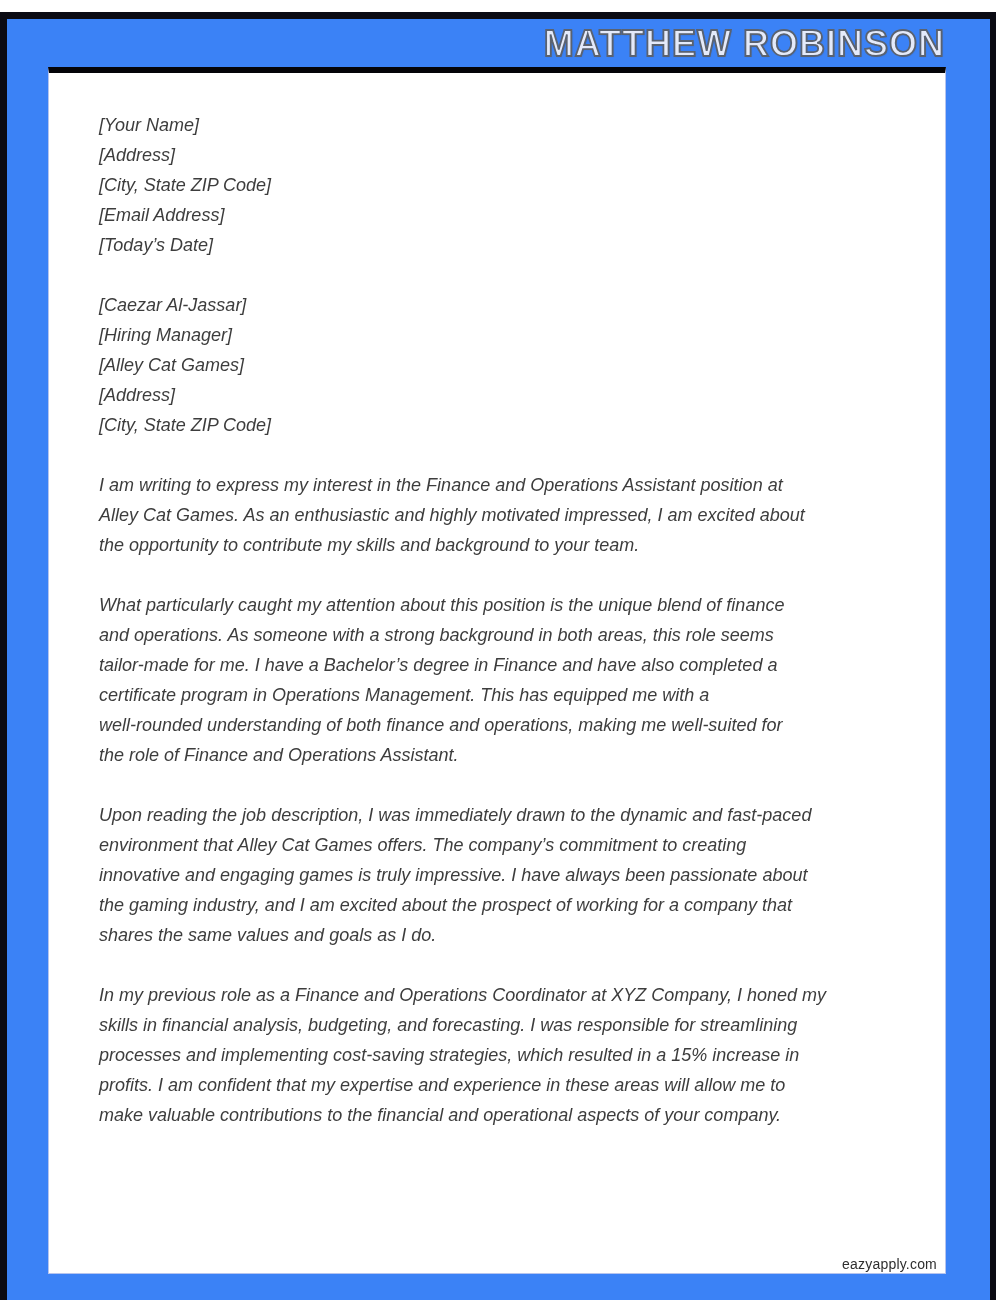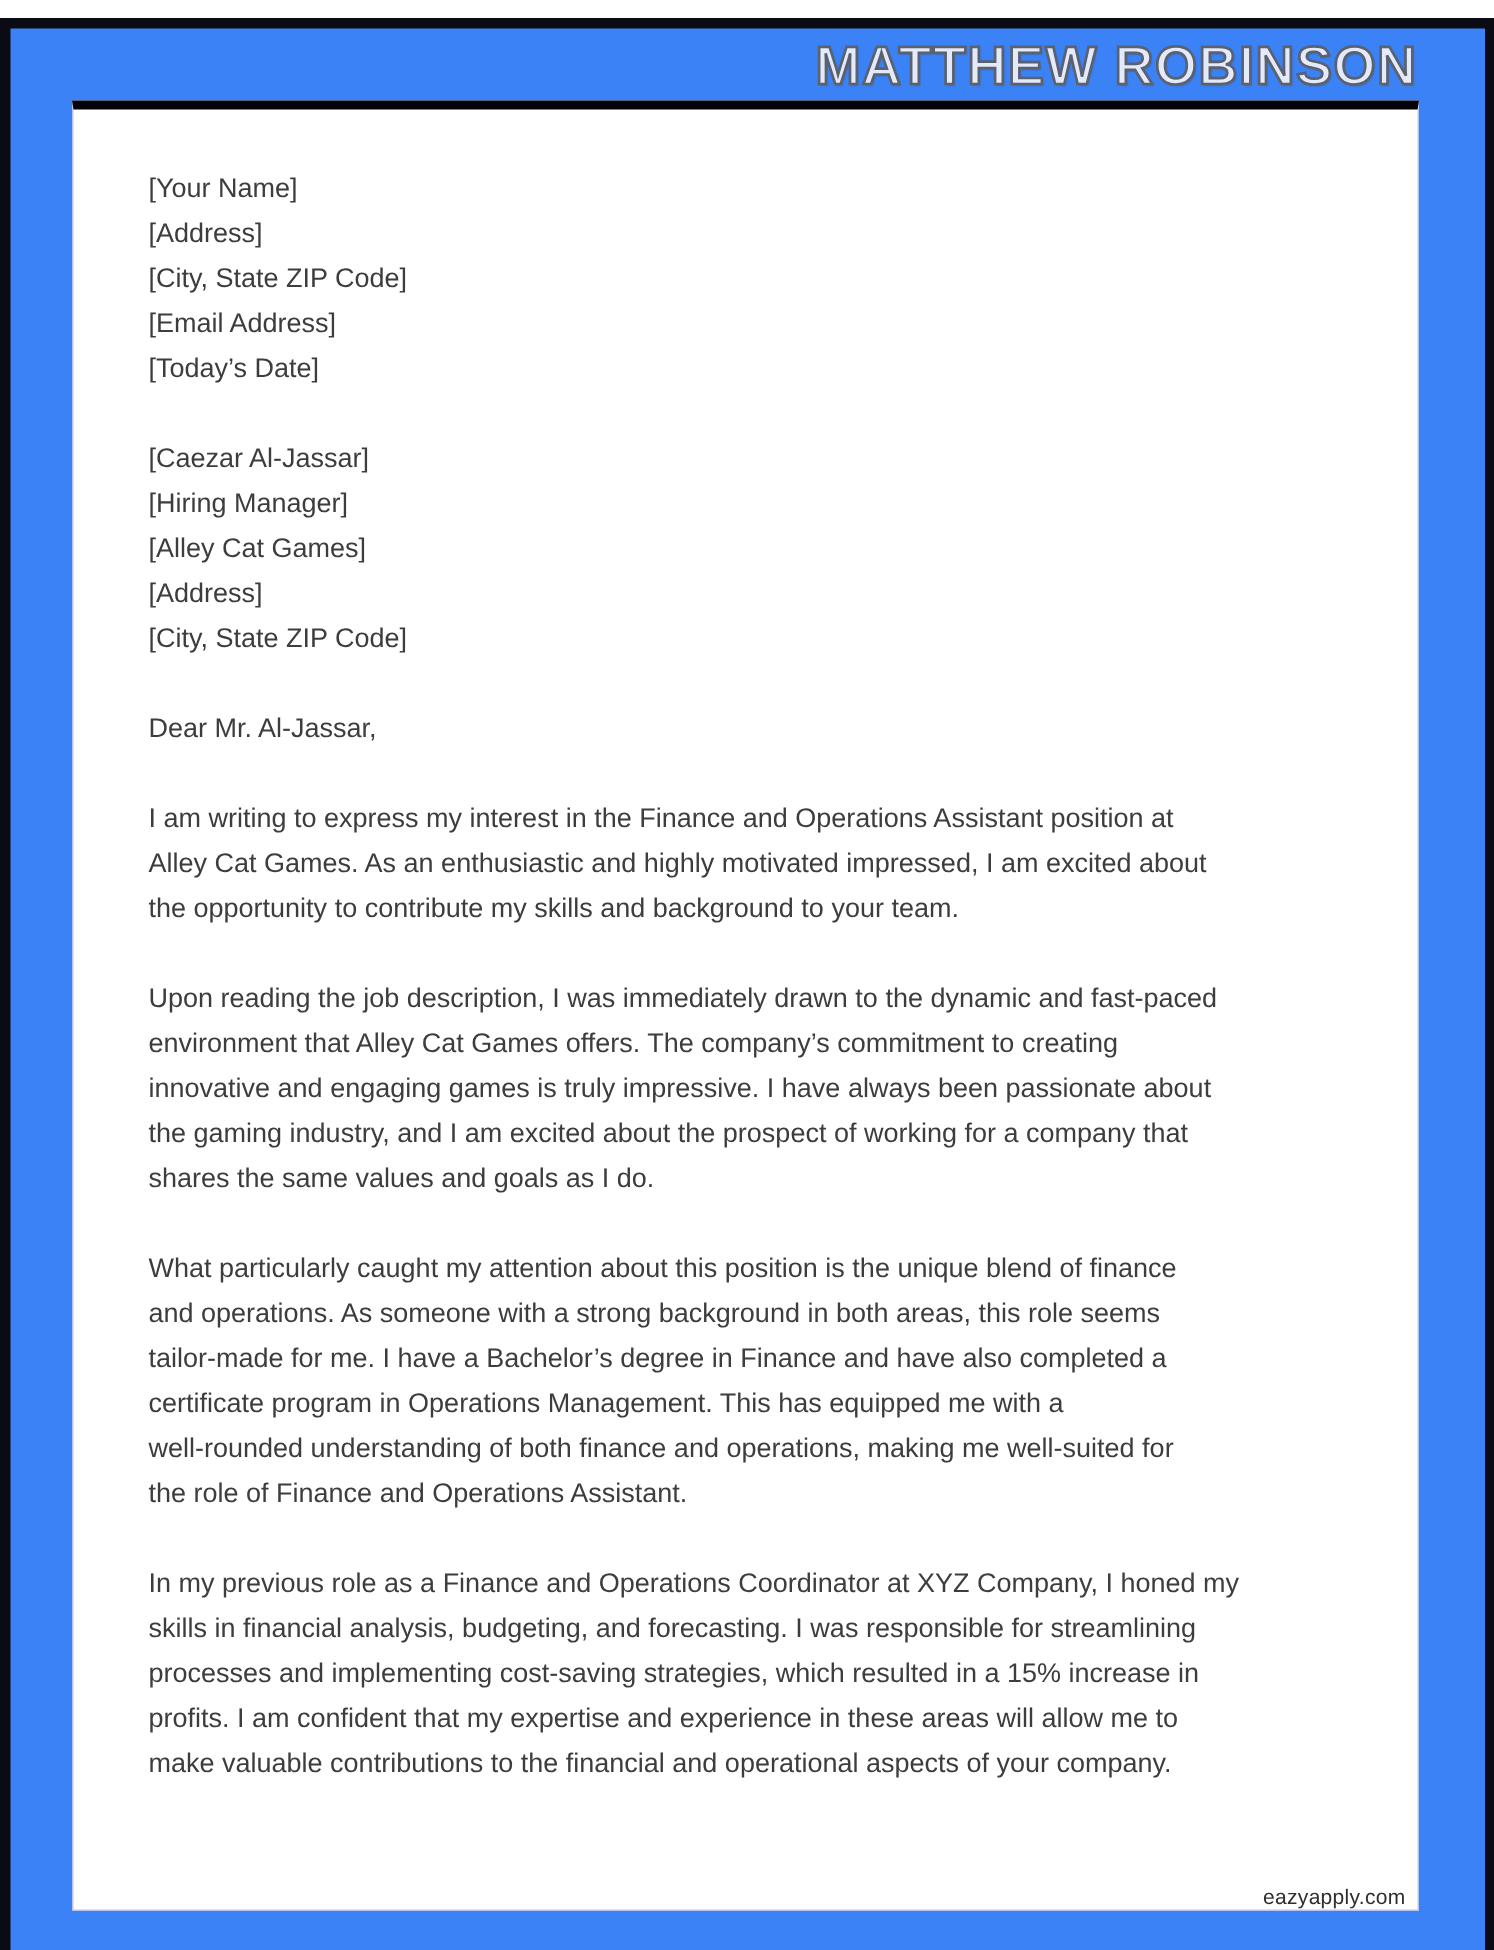--- a/index.html
+++ b/index.html
@@ -43,20 +43,21 @@
     left: 48px; top: 55px;
     width: 898px; height: 1207px;
     box-sizing: border-box;
     background: #ffffff;
     border-top: 6px solid #040408;
     border-left: 1px solid #b6c4ee;
     border-right: 1px solid #b6c4ee;
     border-bottom: 1px solid #b6c4ee;
     z-index: 2;
     overflow: visible;
+    font-style: italic;
   }
   .doc-content {
     padding: 37px 40px 0 50px;
   }
   .doc-content p {
     margin: 0 0 30px 0;
     font-size: 18px;
     line-height: 30px;
     color: #3d3d3d;
     white-space: pre;
@@ -83,35 +84,34 @@
       <p>[Your Name]
 [Address]
 [City, State ZIP Code]
 [Email Address]
 [Today’s Date]</p>
       <p>[Caezar Al-Jassar]
 [Hiring Manager]
 [Alley Cat Games]
 [Address]
 [City, State ZIP Code]</p>
-      <p>Dear Mr. Al-Jassar,</p>
       <p>I am writing to express my interest in the Finance and Operations Assistant position at
 Alley Cat Games. As an enthusiastic and highly motivated impressed, I am excited about
 the opportunity to contribute my skills and background to your team.</p>
-      <p>Upon reading the job description, I was immediately drawn to the dynamic and fast-paced
-environment that Alley Cat Games offers. The company’s commitment to creating
-innovative and engaging games is truly impressive. I have always been passionate about
-the gaming industry, and I am excited about the prospect of working for a company that
-shares the same values and goals as I do.</p>
       <p>What particularly caught my attention about this position is the unique blend of finance
 and operations. As someone with a strong background in both areas, this role seems
 tailor-made for me. I have a Bachelor’s degree in Finance and have also completed a
 certificate program in Operations Management. This has equipped me with a
 well-rounded understanding of both finance and operations, making me well-suited for
 the role of Finance and Operations Assistant.</p>
+      <p>Upon reading the job description, I was immediately drawn to the dynamic and fast-paced
+environment that Alley Cat Games offers. The company’s commitment to creating
+innovative and engaging games is truly impressive. I have always been passionate about
+the gaming industry, and I am excited about the prospect of working for a company that
+shares the same values and goals as I do.</p>
       <p>In my previous role as a Finance and Operations Coordinator at XYZ Company, I honed my
 skills in financial analysis, budgeting, and forecasting. I was responsible for streamlining
 processes and implementing cost-saving strategies, which resulted in a 15% increase in
 profits. I am confident that my expertise and experience in these areas will allow me to
 make valuable contributions to the financial and operational aspects of your company.</p>
     </div>
   </div>
 
   <div class="watermark">eazyapply.com</div>
 

